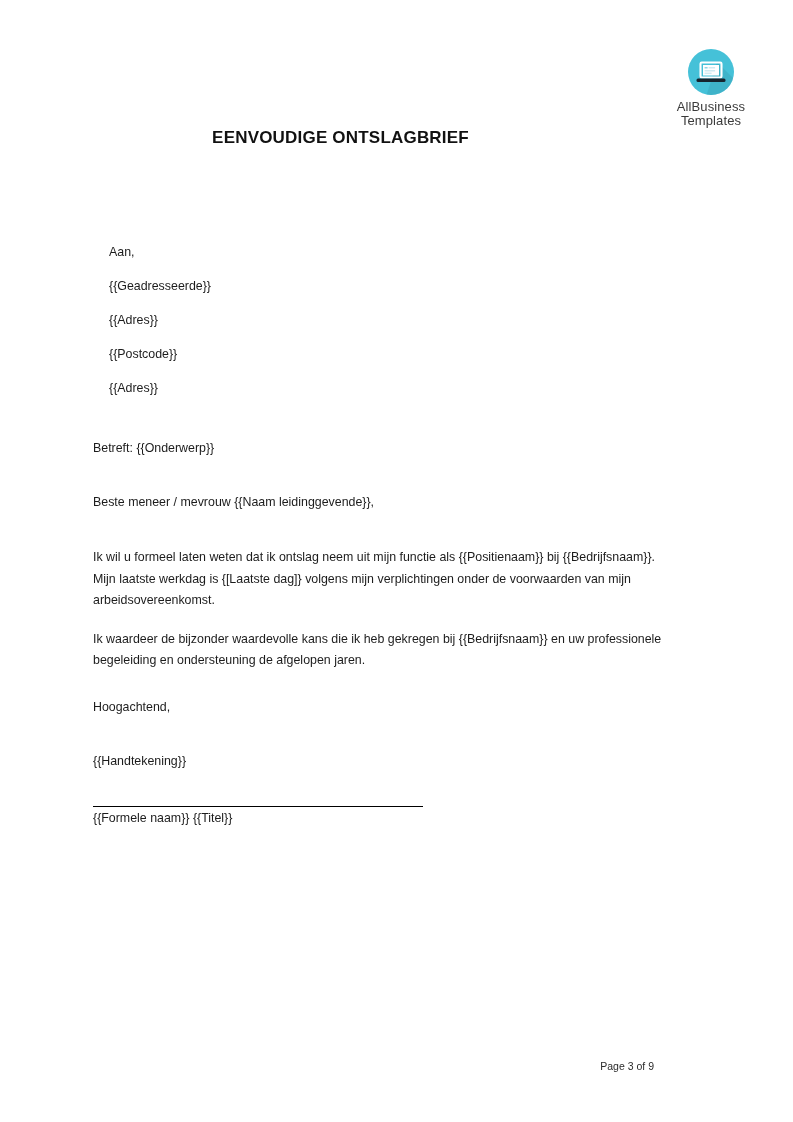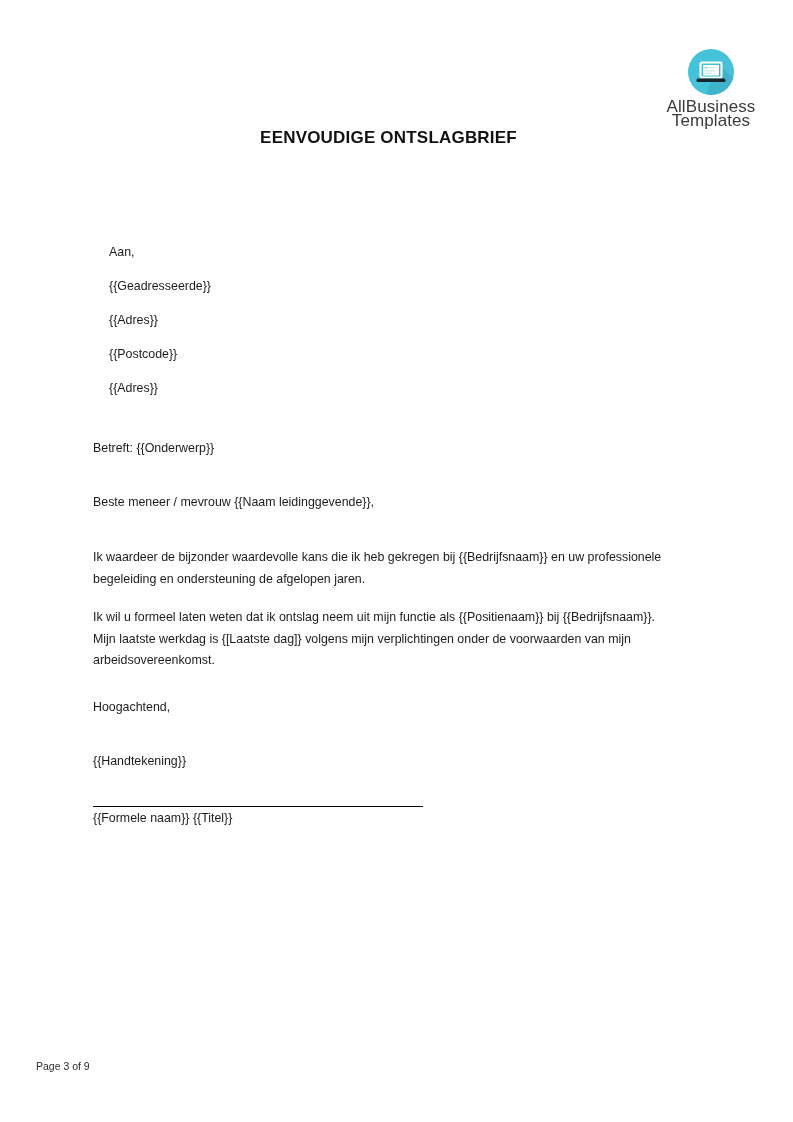--- a/index.html
+++ b/index.html
@@ -30,38 +30,37 @@
   }
   .logo-mark {
     width: 48px;
     height: 48px;
     margin: 0 auto 4px auto;
     position: relative;
   }
   .logo-mark svg { display: block; }
   .logo-text {
     font-family: "Liberation Sans", sans-serif;
-    font-size: 17px;
+    font-size: 13px;
     line-height: 13.5px;
     color: #3b3b3b;
     letter-spacing: 0.1px;
   }
 
   
   .doc-title {
     position: absolute;
     top: 128px;
     left: 0;
     width: 681px;
     text-align: center;
     font-size: 17px;
     font-weight: bold;
     letter-spacing: 0.2px;
     color: #111111;
-    padding-left: 48px;
   }
 
   
   .content {
     position: absolute;
     left: 93px;
     top: 189px;
     width: 580px;
     font-size: 12.4px;
     line-height: 18px;
@@ -93,24 +92,23 @@
     border-top: 1px solid #000000;
     margin: 0 0 2px 0;
   }
 
   
   .footer {
     position: absolute;
     left: 0;
     top: 1060px;
     width: 654px;
-    text-align: left;
+    text-align: right;
     font-size: 10.5px;
     color: #2b2b2b;
-    padding-left: 36px;
   }
 </style>
 </head>
 <body>
 
 <div class="page">
 
   <div class="logo-block">
     <div class="logo-mark">
       <svg width="48" height="48" viewBox="0 0 48 48" xmlns="http://www.w3.org/2000/svg">
@@ -158,22 +156,22 @@
     <div>Betreft: {{Onderwerp}}</div>
 
     <div class="spacer-md"></div>
     <div class="spacer-xs"></div>
 
     <div>Beste meneer / mevrouw {{Naam leidinggevende}},</div>
 
     <div class="spacer-md"></div>
     <div class="spacer-xs"></div>
 
+    <p class="para">Ik wil u formeel laten weten dat ik ontslag neem uit mijn functie als {{Positienaam}} bij {{Bedrijfsnaam}}. Mijn laatste werkdag is {[Laatste dag]} volgens mijn verplichtingen onder de voorwaarden van mijn arbeidsovereenkomst.</p>
     <p class="para">Ik waardeer de bijzonder waardevolle kans die ik heb gekregen bij {{Bedrijfsnaam}} en uw professionele begeleiding en ondersteuning de afgelopen jaren.</p>
-    <p class="para">Ik wil u formeel laten weten dat ik ontslag neem uit mijn functie als {{Positienaam}} bij {{Bedrijfsnaam}}. Mijn laatste werkdag is {[Laatste dag]} volgens mijn verplichtingen onder de voorwaarden van mijn arbeidsovereenkomst.</p>
 
     <div class="spacer-md"></div>
 
     <div>Hoogachtend,</div>
 
     <div class="spacer-md"></div>
     <div class="spacer-xs"></div>
 
     <div>{{Handtekening}}</div>
 

